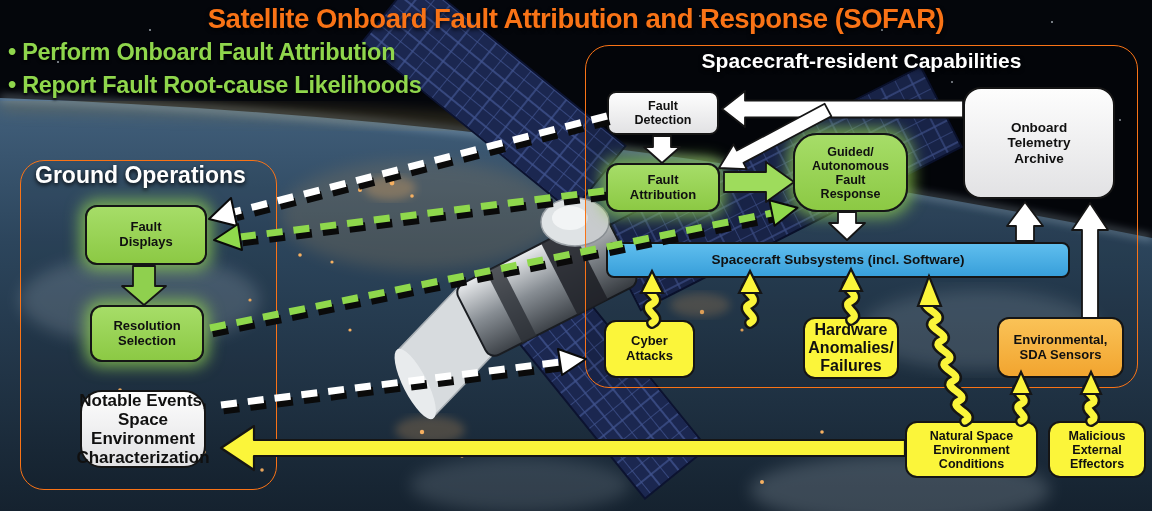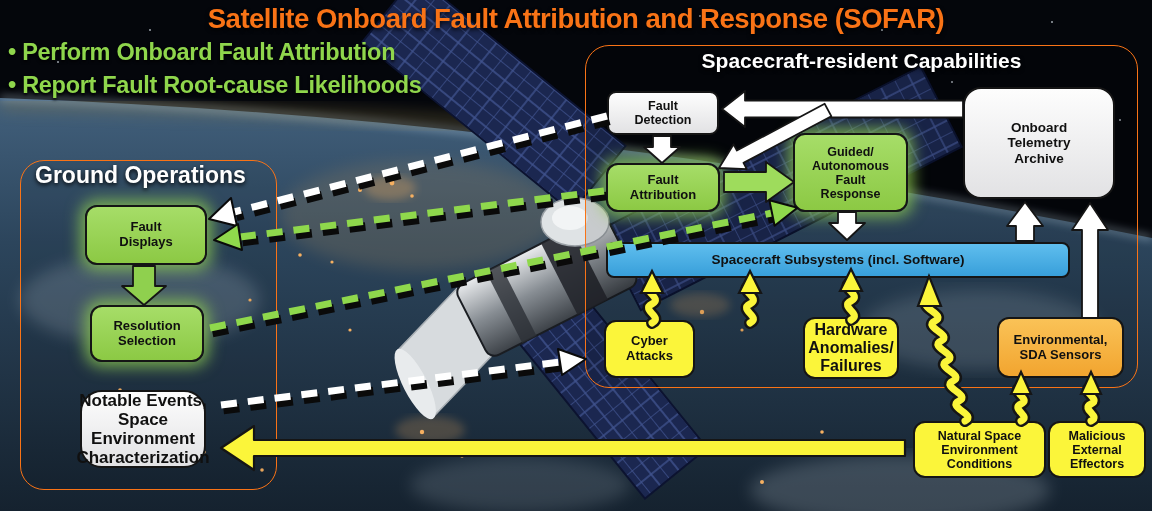--- a/index.html
+++ b/index.html
@@ -43,28 +43,28 @@
   .grayb{background:linear-gradient(180deg,#fdfdfd 0%,#e2e2e4 100%);}
   .yellowb{background:#FBF53A;}
   .orangeb{background:linear-gradient(180deg,#fac257 0%,#f2a52f 100%);}
   .bluebar{background:linear-gradient(180deg,#5fbeee 0%,#389fda 100%);
            border-width:2px;border-radius:8px;}
   .bx.fd{left:85px;top:205px;width:122px;height:60px;}
   .bx.rs{left:90px;top:305px;width:114px;height:57px;}
   .bx.ne{left:80px;top:390px;width:126px;height:78px;border-radius:22px;font-size:17px;}
   .bx.det{left:607px;top:91px;width:112px;height:44px;border-radius:9px;font-size:12.5px;}
   .bx.att{left:606px;top:163px;width:114px;height:49px;}
-  .bx.gui{left:793px;top:133px;width:115px;height:79px;font-size:12.5px;}
+  .bx.gui{left:793px;top:133px;width:115px;height:79px;font-size:12.5px;border-radius:24px;}
   .bx.arc{left:963px;top:87px;width:152px;height:112px;border-radius:18px;font-size:13.5px;}
   .bx.bar{left:606px;top:242px;width:464px;height:36px;font-size:13.5px;}
   .bx.cyb{left:604px;top:320px;width:91px;height:58px;}
   .bx.sof{left:706px;top:320px;width:84px;height:58px;}
   .bx.hwa{left:803px;top:317px;width:96px;height:62px;font-size:16px;}
   .bx.env{left:997px;top:317px;width:127px;height:61px;}
-  .bx.nat{left:905px;top:421px;width:133px;height:57px;font-size:12.5px;margin-left:8px;}
+  .bx.nat{left:905px;top:421px;width:133px;height:57px;font-size:12.5px;}
   .bx.mal{left:1048px;top:421px;width:98px;height:57px;font-size:12.5px;}
   .arrows{z-index:30;pointer-events:none;}
 </style>
 </head>
 <body>
 
 <div class="stage">
 
   <svg class="layer bg" viewBox="0 0 1152 511">
     <defs>

